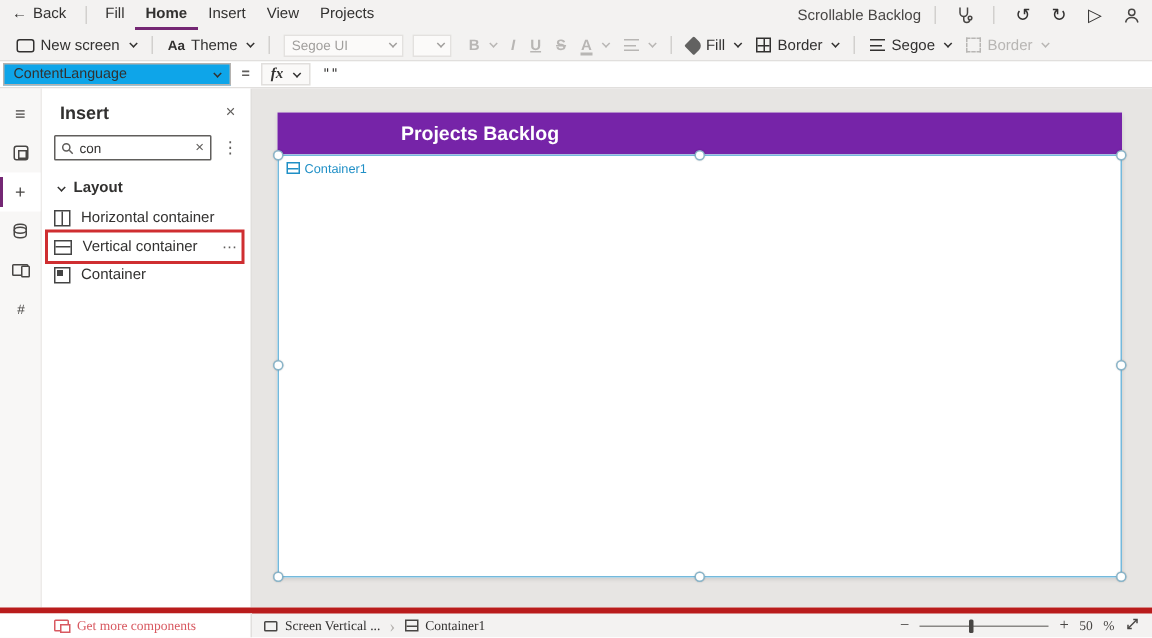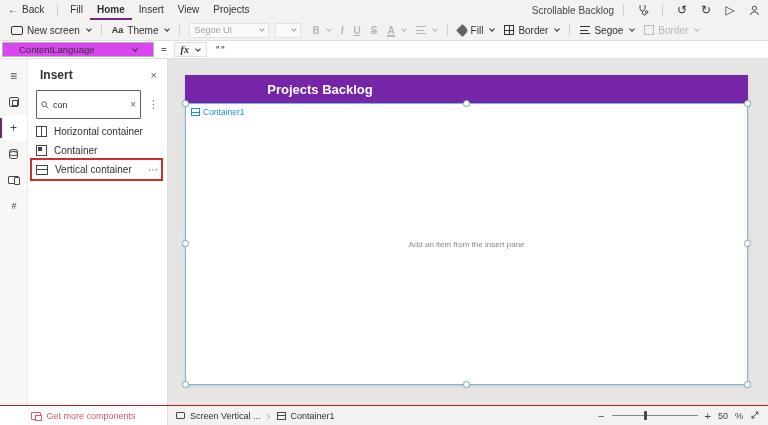--- a/index.html
+++ b/index.html
@@ -36,21 +36,21 @@
   .ic-border::after { content:""; position:absolute; top:50%; left:0; right:0; border-top:1px solid currentColor; }
   .ic-reorder { width:8px; height:8px; border:1px solid currentColor; position:relative; margin:2px 3px 0 0; }
   .ic-reorder::after { content:""; position:absolute; left:2px; top:-4px; width:8px; height:8px; border:1px solid currentColor; background:#f3f2f1; }
   .ic-group { width:10px; height:10px; border:1px dashed currentColor; }
   .strike { text-decoration:line-through; }
   .fontcolor { position:relative; }
   .fontcolor::after { content:""; position:absolute; left:0; right:0; bottom:-1px; height:2px; background:currentColor; }
 
   
   .formulabar { top:41px; height:18px; background:#fff; border-bottom:1px solid #e1dfdd; font-size:9.5px; }
-  .fb-prop { width:152px; height:15px; margin-left:2px; border:1px solid #b5b2af; display:flex; align-items:center; justify-content:space-between; padding:0 16px; background:#d946ef; }
+  .fb-prop { width:152px; height:15px; margin-left:2px; border:1px solid #b5b2af; display:flex; align-items:center; justify-content:space-between; padding:0 6px; background:#0ea5e9; }
   .fb-eq { padding:0 7px; color:#605e5c; font-weight:700; }
   .fb-fx { display:flex; align-items:center; gap:4px; padding:0 6px; height:15px; border:1px solid #e1dfdd; background:#faf9f8; }
   .fx-glyph { font-family:"Liberation Serif", serif; font-style:italic; font-weight:700; font-size:10px; }
   .fb-formula { padding-left:8px; color:#323130; font-family:"DejaVu Sans Mono", monospace; font-size:9px; }
 
   
   .bodyarea { position:absolute; top:59px; bottom:20px; left:0; right:0; display:flex; }
 
   .rail { width:28px; background:#f8f7f6; border-right:1px solid #edebe9; display:flex; flex-direction:column; align-items:stretch; padding-top:4px; flex:none; }
   .rail-btn { height:26px; display:flex; align-items:center; justify-content:center; color:#484644; font-size:12px; position:relative; }
@@ -63,21 +63,21 @@
   .ic-tree { width:10px; height:10px; border:1px solid #484644; border-radius:2px; position:relative; }
   .ic-tree::after { content:""; position:absolute; left:2px; top:2px; width:4px; height:4px; border:1px solid #484644; }
   .ic-tools { font-size:9px; letter-spacing:-1px; }
 
   
   .panel { width:140px; background:#fff; border-right:1px solid #e1dfdd; position:relative; flex:none; }
   .panel-header { display:flex; align-items:center; justify-content:space-between; padding:9px 10px 5px 12px; }
   .panel-title { font-size:12px; font-weight:700; }
   .panel-close { color:#605e5c; font-size:11px; }
   .search-row { display:flex; align-items:center; padding:3px 6px 3px 8px; gap:5px; }
-  .search-box { flex:1; border:1px solid #605e5c; border-radius:1px; height:29px; display:flex; align-items:center; padding:0 4px; gap:4px; background:#fff; }
+  .search-box { flex:1; border:1px solid #605e5c; border-radius:1px; height:17px; display:flex; align-items:center; padding:0 4px; gap:4px; background:#fff; }
   .search-box input { border:none; outline:none; flex:1; width:40px; font-size:9px; font-family:"Liberation Sans",sans-serif; color:#323130; background:transparent; }
   .search-clear { color:#605e5c; font-size:10px; }
   .more-v { color:#605e5c; font-size:11px; padding:0 2px; }
   .section-header { display:flex; align-items:center; gap:6px; padding:10px 8px 5px 8px; font-weight:700; }
   .item { display:flex; align-items:center; gap:7px; height:19px; padding:0 8px; position:relative; }
   .item-label { flex:1; white-space:nowrap; overflow:hidden; }
   .item-more { color:#605e5c; font-size:10px; letter-spacing:1px; }
   .hl-red { position:absolute; left:2px; right:4px; top:-2px; bottom:-2px; border:2px solid #cf2e31; pointer-events:none; }
   .ic-hc { width:11px; height:11px; border:1px solid #444; display:flex; flex:none; }
   .ic-hc i { flex:1; } .ic-hc i:first-child { border-right:1px solid #444; }
@@ -95,21 +95,21 @@
   .container-label { position:absolute; left:5px; top:3px; display:flex; align-items:center; gap:3px; color:#1f8fc6; font-size:8.5px; }
   .ic-ct-blue { width:9px; height:8px; border:1px solid #1f8fc6; display:flex; flex-direction:column; }
   .ic-ct-blue i { flex:1; } .ic-ct-blue i:first-child { border-bottom:1px solid #1f8fc6; }
   .placeholder { position:absolute; left:0; right:0; top:50%; transform:translateY(-50%); text-align:center; color:#8a8886; font-size:8px; }
   .handle { position:absolute; width:7px; height:7px; background:#fff; border:1px solid #88b4c9; border-radius:50%; box-shadow:0 0 1px rgba(0,0,0,.25); }
   .h-tl{left:-4px;top:-4px} .h-tc{left:50%;margin-left:-4px;top:-4px} .h-tr{right:-4px;top:-4px}
   .h-ml{left:-4px;top:50%;margin-top:-4px} .h-mr{right:-4px;top:50%;margin-top:-4px}
   .h-bl{left:-4px;bottom:-4px} .h-bc{left:50%;margin-left:-4px;bottom:-4px} .h-br{right:-4px;bottom:-4px}
 
   
-  .statusbar { bottom:0; top:auto; height:20px; background:#f3f2f1; border-top:1px solid #b91c1c; }
+  .statusbar { bottom:0; top:auto; height:20px; background:#f3f2f1; border-top:4px solid #b91c1c;font-family:Liberation Serif, serif; }
   .footer-left { width:168px; height:100%; background:#fff; border-right:1px solid #e1dfdd; display:flex; align-items:center; justify-content:center; gap:5px; color:#d85961; font-size:9px; flex:none; }
   .ic-components { width:10px; height:8px; border:1px solid #d85961; border-radius:1px; position:relative; }
   .ic-components::after { content:""; position:absolute; right:-2px; bottom:-2px; width:5px; height:4px; background:#fff; border:1px solid #d85961; }
   .crumb { display:flex; align-items:center; gap:5px; padding:0 8px; font-size:9px; height:100%; }
   .crumb-sep { color:#b5b2af; font-size:12px; line-height:1; margin:0 1px; }
   .ic-screen { width:9px; height:7px; border:1px solid #484644; border-radius:1px; }
   .zoombar { margin-left:auto; display:flex; align-items:center; gap:7px; padding-right:8px; font-size:9px; color:#484644; }
   .zoom-track { width:86px; height:1px; background:#8a8886; position:relative; }
   .zoom-thumb { position:absolute; left:38%; top:-4px; width:3px; height:9px; background:#484644; border-radius:1px; }
   .zoom-glyph { font-size:11px; }
@@ -257,56 +257,59 @@
       <div class="search-box">
         <svg width="8" height="8" viewBox="0 0 8 8" fill="none" stroke="#605e5c" stroke-width="1">
           <circle cx="3.2" cy="3.2" r="2.4"></circle>
             <path d="M5.2 5.2 L7.5 7.5"></path>
         </svg>
         <input type="text" value="con" style="">
         <span class="search-clear">×</span>
       </div>
       <span class="more-v">⋮</span>
     </div>
+    <div class="section-header">
+      <span class="chev"></span>
+      <span>Layout</span>
+    </div>
     <div class="item">
       <span class="ic-hc">
           <i></i>
           <i></i>
         </span>
       <span class="item-label">Horizontal container</span>
-    </div>
-    <div class="item">
-      <span class="ic-ct"></span>
-      <span class="item-label">Container</span>
     </div>
     <div class="item">
       <span class="ic-vc">
           <i></i>
           <i></i>
         </span>
       <span class="item-label">Vertical container</span>
       <span class="item-more">⋯</span>
       <span class="hl-red"></span>
     </div>
+    <div class="item">
+      <span class="ic-ct"></span>
+      <span class="item-label">Container</span>
+    </div>
   </div>
 
   <div class="canvas">
     <div class="screen">
       <div class="screen-header">
         <span class="screen-title">Projects Backlog</span>
       </div>
       <div class="sel-container">
         <div class="container-label">
           <span class="ic-ct-blue">
               <i></i>
               <i></i>
             </span>
           <span>Container1</span>
         </div>
-        <div class="placeholder">Add an item from the insert pane</div>
         <span class="handle h-tl"></span>
         <span class="handle h-tc"></span>
         <span class="handle h-tr"></span>
         <span class="handle h-ml"></span>
         <span class="handle h-mr"></span>
         <span class="handle h-bl"></span>
         <span class="handle h-bc"></span>
         <span class="handle h-br"></span>
       </div>
     </div>

